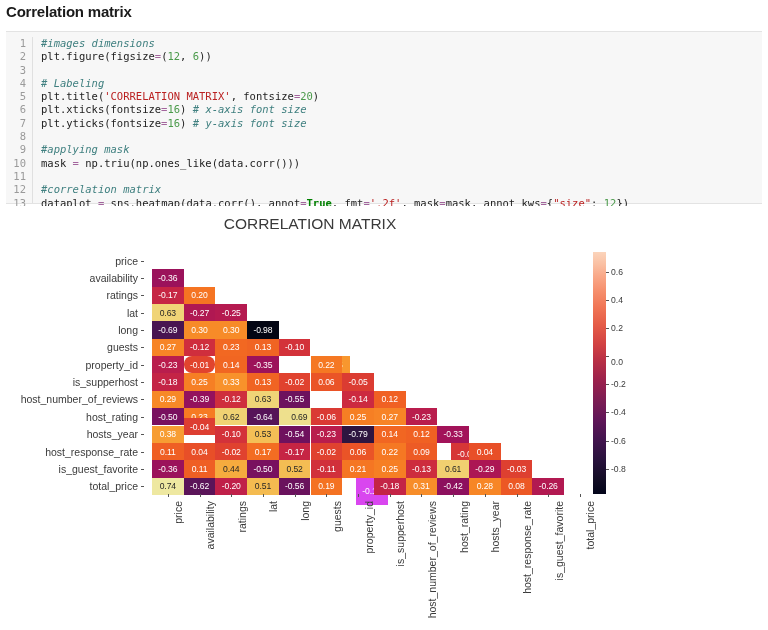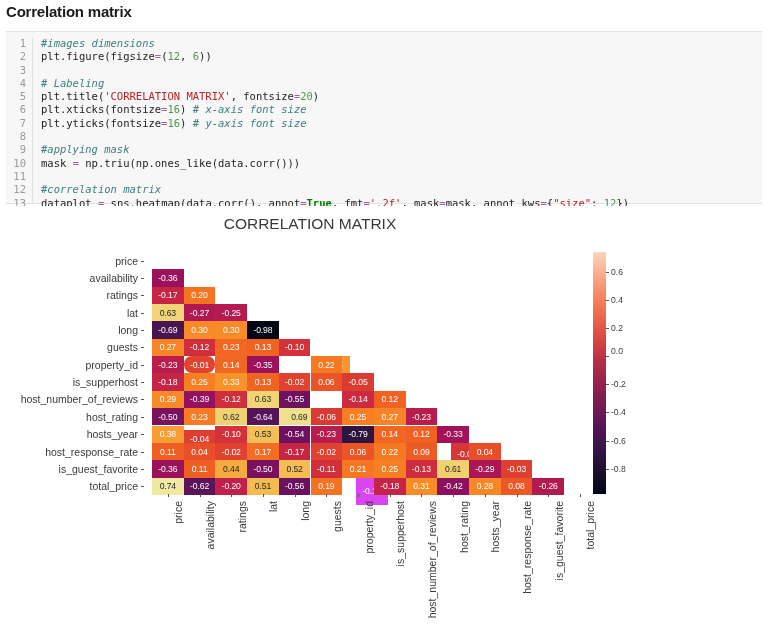--- a/index.html
+++ b/index.html
@@ -258,21 +258,21 @@
       <div class="hm-cell" style="background: rgb(121, 17, 95); left: 0px; top: 156.15px; width: 31.7px; height: 17.35px;">-0.50</div>
       <div class="hm-cell" style="background: rgb(246, 123, 35); left: 31.7px; top: 156.15px; width: 31.7px; height: 17.35px; text-align: center;">0.23</div>
       <div class="hm-cell dark-text" style="background: rgb(240, 210, 115); left: 63.4px; top: 156.15px; width: 31.7px; height: 17.35px;">0.62</div>
       <div class="hm-cell" style="background: rgb(86, 20, 88); left: 95.1px; top: 156.15px; width: 31.7px; height: 17.35px;">-0.64</div>
       <div class="hm-cell dark-text" style="background: rgb(238, 224, 141); left: 126.8px; top: 156.15px; width: 41px; height: 17.35px;">0.69</div>
       <div class="hm-cell" style="background: rgb(218, 58, 52); left: 158.5px; top: 156.15px; width: 31.7px; height: 17.35px;">-0.06</div>
       <div class="hm-cell" style="background: rgb(246, 127, 36); left: 190.2px; top: 156.15px; width: 31.7px; height: 17.35px;">0.25</div>
       <div class="hm-cell" style="background: rgb(247, 132, 38); left: 221.9px; top: 156.15px; width: 31.7px; height: 17.35px;">0.27</div>
       <div class="hm-cell" style="background: rgb(185, 29, 77); left: 253.6px; top: 156.15px; width: 31.7px; height: 17.35px;">-0.23</div>
       <div class="hm-cell" style="background: rgb(247, 157, 51); left: 0px; top: 173.5px; width: 31.7px; height: 17.35px;">0.38</div>
-      <div class="hm-cell" style="background: rgb(221, 62, 49); left: 31.7px; top: 178px; width: 31.7px; height: 17.35px;">-0.04</div>
+      <div class="hm-cell" style="background: rgb(221, 62, 49); left: 31.7px; top: 166px; width: 31.7px; height: 17.35px;">-0.04</div>
       <div class="hm-cell" style="background: rgb(211, 50, 58); left: 63.4px; top: 173.5px; width: 31.7px; height: 17.35px;">-0.10</div>
       <div class="hm-cell dark-text" style="background: rgb(244, 191, 86); left: 95.1px; top: 173.5px; width: 31.7px; height: 17.35px;">0.53</div>
       <div class="hm-cell" style="background: rgb(111, 17, 94); left: 126.8px; top: 173.5px; width: 31.7px; height: 17.35px;">-0.54</div>
       <div class="hm-cell" style="background: rgb(185, 29, 77); left: 158.5px; top: 173.5px; width: 31.7px; height: 17.35px;">-0.23</div>
       <div class="hm-cell" style="background: rgb(46, 21, 64); left: 190.2px; top: 173.5px; width: 31.7px; height: 17.35px;">-0.79</div>
       <div class="hm-cell" style="background: rgb(241, 102, 34); left: 221.9px; top: 173.5px; width: 31.7px; height: 17.35px;">0.14</div>
       <div class="hm-cell" style="background: rgb(240, 97, 35); left: 253.6px; top: 173.5px; width: 31.7px; height: 17.35px;">0.12</div>
       <div class="hm-cell" style="background: rgb(162, 19, 89); left: 285.3px; top: 173.5px; width: 31.7px; height: 17.35px;">-0.33</div>
       <div class="hm-cell" style="background: rgb(239, 95, 36); left: 0px; top: 190.85px; width: 31.7px; height: 17.35px;">0.11</div>
       <div class="hm-cell" style="background: rgb(232, 79, 40); left: 31.7px; top: 190.85px; width: 31.7px; height: 17.35px;">0.04</div>
@@ -343,21 +343,21 @@
     </div>
   <div class="cbar"></div>
   <div id="cbticks">
       <div class="cb-tick" style="top: 65.6977px;"></div>
       <div class="cb-lab" style="top: 65.6977px; text-align: center;">0.6</div>
       <div class="cb-tick" style="top: 93.8372px;"></div>
       <div class="cb-lab" style="top: 93.8372px;">0.4</div>
       <div class="cb-tick" style="top: 121.977px;"></div>
       <div class="cb-lab" style="top: 121.977px;">0.2</div>
       <div class="cb-tick" style="top: 150.116px;"></div>
-      <div class="cb-lab" style="top: 145px;">0.0</div>
+      <div class="cb-lab" style="top: 156px;">0.0</div>
       <div class="cb-tick" style="top: 178.256px;"></div>
       <div class="cb-lab" style="top: 178.256px;">-0.2</div>
       <div class="cb-tick" style="top: 206.395px;"></div>
       <div class="cb-lab" style="top: 206.395px;">-0.4</div>
       <div class="cb-tick" style="top: 234.535px;"></div>
       <div class="cb-lab" style="top: 234.535px;">-0.6</div>
       <div class="cb-tick" style="top: 262.674px;"></div>
       <div class="cb-lab" style="top: 262.674px;">-0.8</div>
     </div>
 </div>

